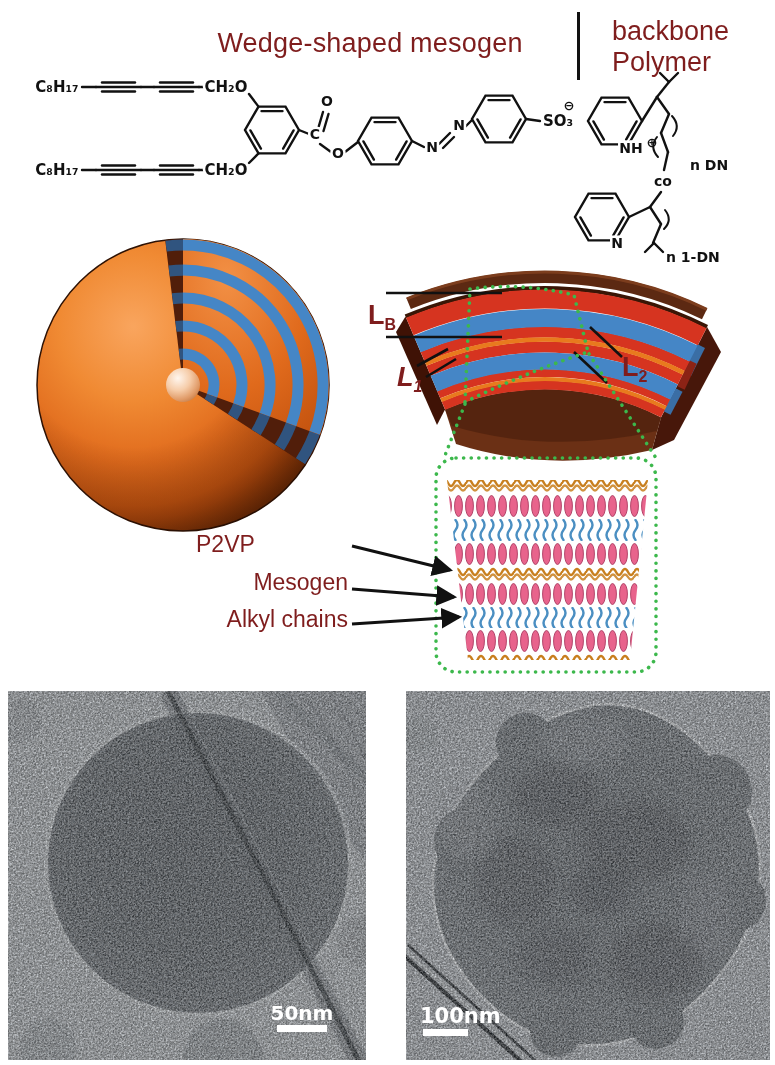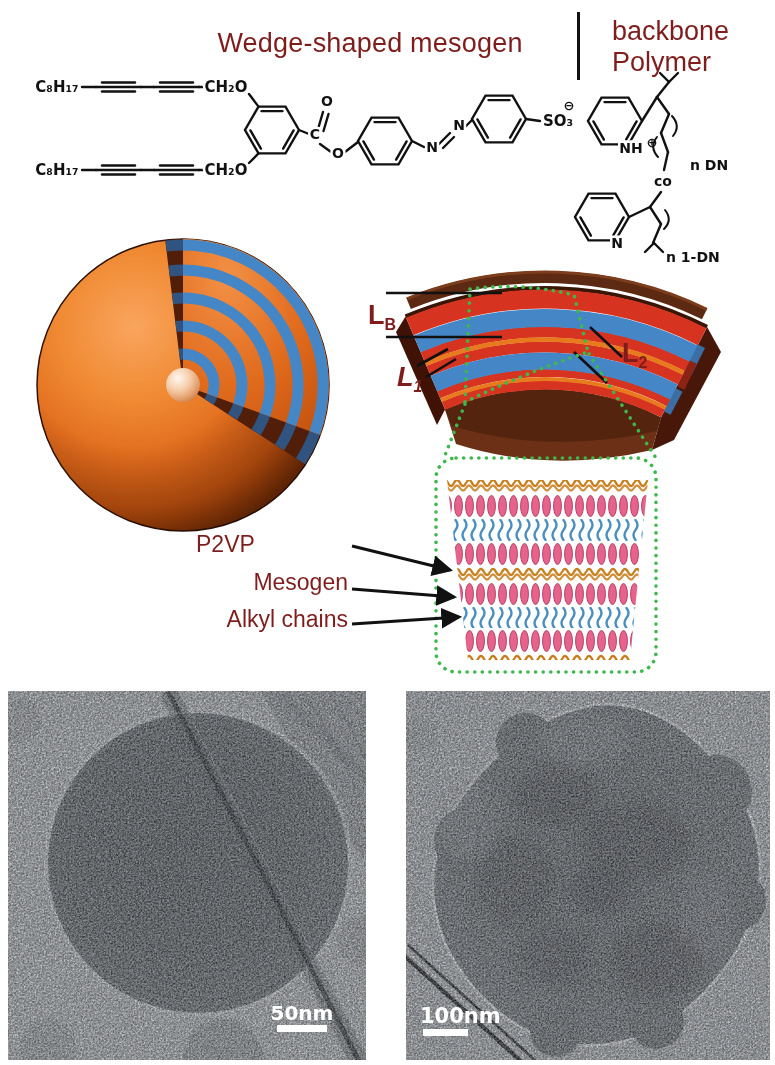--- a/index.html
+++ b/index.html
@@ -404,19 +404,19 @@
       <rect width="364" height="369" filter="url(#fnW)" opacity="0.3"></rect>
       <g>
         <text class="scalebar-text" x="14" y="332" font-size="21" text-anchor="start">100nm</text>
         <rect x="17" y="338" width="45" height="7" fill="#fff"></rect>
       </g>
     </svg>
   </svg>
 
   <div class="abs llabel" style="left:368px;top:300px;text-align:right;"><span>L</span><sub>B</sub></div>
   <div class="abs llabel" style="left:397px;top:362px;font-style:italic;"><span>L</span><sub>1</sub></div>
-  <div class="abs llabel" style="left:622px;top:338px;"><span>L</span><sub>2</sub></div>
+  <div class="abs llabel" style="left:622px;top:352px;"><span>L</span><sub>2</sub></div>
 
   <div class="abs inset-label" style="left:196px;top:531px;width:148px;text-align:left;">P2VP</div>
   <div class="abs inset-label" style="left:200px;top:569px;width:148px;text-align:right;">Mesogen</div>
   <div class="abs inset-label" style="left:180px;top:606px;width:168px;text-align:right;">Alkyl chains</div>
 
 </div>
 
 </body></html>

